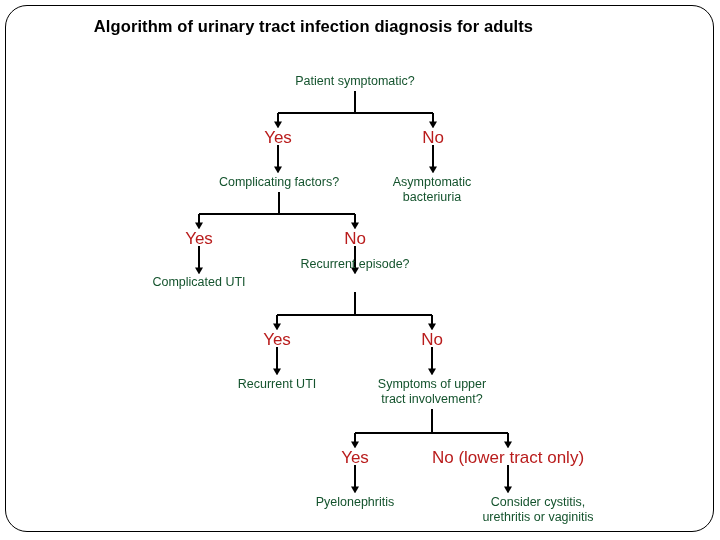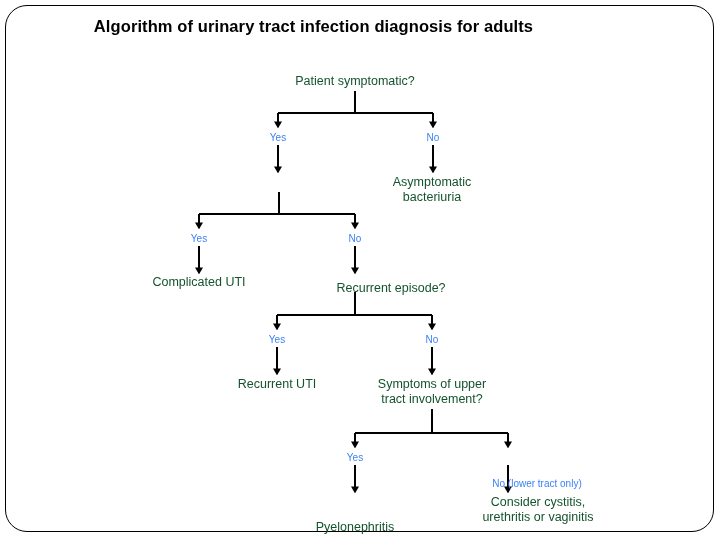--- a/index.html
+++ b/index.html
@@ -52,23 +52,23 @@
     text-align: center;
     font-size: 12.5px;
     line-height: 15px;
     color: #14532d;
     white-space: pre;
     transform: translateX(-50%);
   }
   .label {
     position: absolute;
     text-align: center;
-    font-size: 10px;
+    font-size: 17px;
     line-height: 15px;
-    color: #3b82f6;
+    color: #b91c1c;
     white-space: pre;
     transform: translateX(-50%);
   }
 </style>
 </head>
 <body>
 
 <div id="canvas">
 
   <div id="frame"></div>
@@ -113,47 +113,48 @@
       <path d="M508,433 L508,442" marker-end="url(#ah)"></path>
 
       <path d="M355,465 L355,487" marker-end="url(#ah)"></path>
       <path d="M508,465 L508,487" marker-end="url(#ah)"></path>
 
     </g>
   </svg>
 
   <div class="node" style="left:355px; top:74px;">Patient symptomatic?</div>
 
+  <div class="node" style="left:279px; top:175px;">Complicating factors?</div>
 
   <div class="node" style="left:432px; top:175px;text-align:center;">Asymptomatic
 bacteriuria</div>
 
   <div class="node" style="left:199px; top:275px;">Complicated UTI</div>
 
-  <div class="node" style="left:355px; top:281px;margin-left:36px;">Recurrent episode?</div>
+  <div class="node" style="left:355px; top:257px;">Recurrent episode?</div>
 
   <div class="node" style="left:277px; top:377px;">Recurrent UTI</div>
 
   <div class="node" style="left:432px; top:377px;text-align:center;">Symptoms of upper
 tract involvement?</div>
 
-  <div class="node" style="left:355px; top:495px;margin-top:25px;">Pyelonephritis</div>
+  <div class="node" style="left:355px; top:495px;">Pyelonephritis</div>
 
   <div class="node" style="left:538px; top:495px;">Consider cystitis,
 urethritis or vaginitis</div>
 
   <div class="label" style="left:278px; top:130px;">Yes</div>
 
   <div class="label" style="left:433px; top:130px;">No</div>
 
   <div class="label" style="left:199px; top:231px;">Yes</div>
 
   <div class="label" style="left:355px; top:231px;">No</div>
 
   <div class="label" style="left:277px; top:332px;">Yes</div>
 
   <div class="label" style="left:432px; top:332px;">No</div>
 
   <div class="label" style="left:355px; top:450px;">Yes</div>
 
-  <div class="label" style="left:508px; top:476px;margin-left:29px;">No (lower tract only)</div>
+  <div class="label" style="left:508px; top:450px;">No (lower tract only)</div>
 
 </div>
 
 </body></html>

